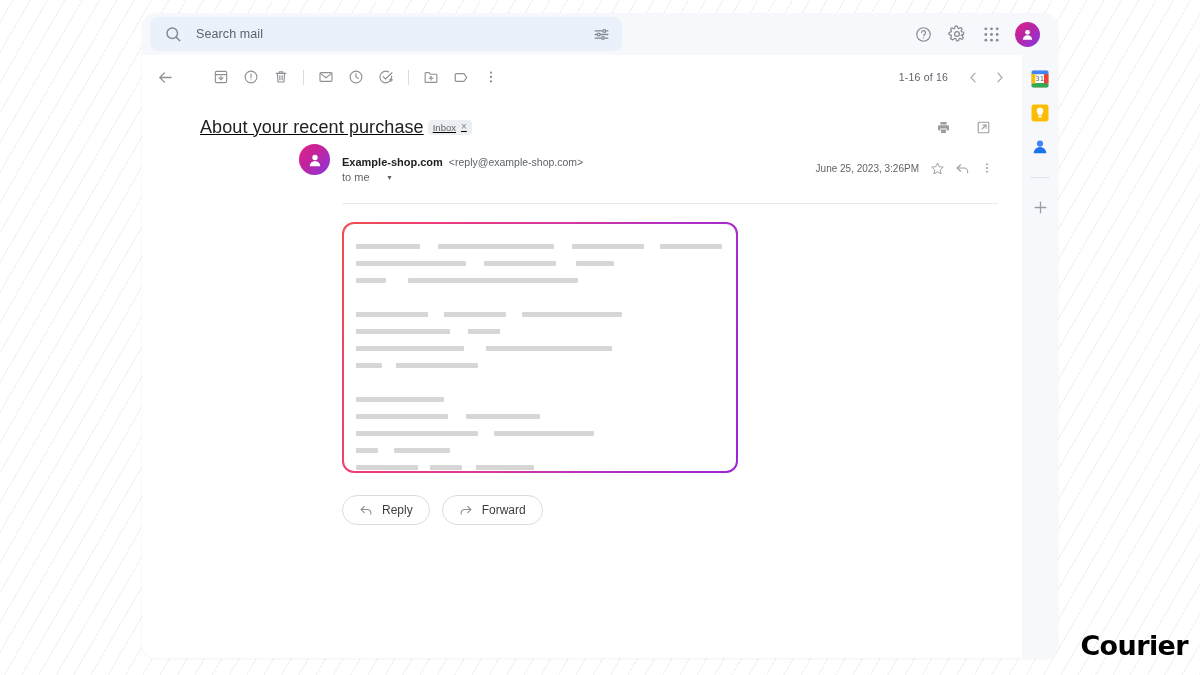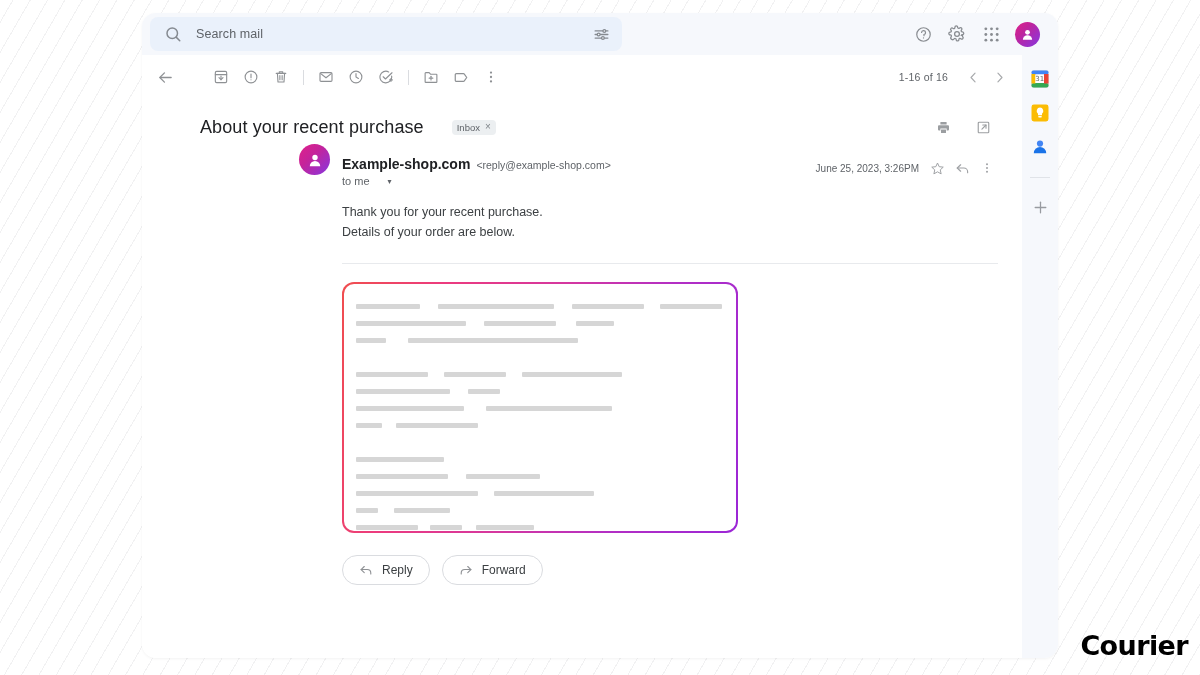--- a/index.html
+++ b/index.html
@@ -139,21 +139,22 @@
   .nav-btn svg { opacity: .55; }
 
   
   .mail-scroll { flex: 1; overflow: hidden; padding: 0 0 0 0; }
 
   
   .subject-row {
     display: flex;
     align-items: center;
     padding: 18px 24px 0 58px;
-    gap: 28px;
+    gap: 4px;
+    text-decoration: underline;
   }
   .subject-text {
     font-size: 18px;
     color: #202124;
     font-weight: 400;
     letter-spacing: .1px;
   }
   .label-chip {
     display: inline-flex;
     align-items: center;
@@ -188,21 +189,21 @@
     left: 0;
   }
   .msg-header-inner {
     padding-left: 58px;
     display: flex;
     width: 100%;
     align-items: flex-start;
   }
   .sender-block { display: flex; flex-direction: column; gap: 3px; }
   .sender-line { display: flex; align-items: baseline; gap: 6px; }
-  .sender-name { font-size: 14px; font-weight: bold; color: #202124; }
+  .sender-name { font-size: 11px; font-weight: bold; color: #202124; }
   .sender-email { font-size: 10.5px; color: #5f6368; }
   .to-line {
     display: flex; align-items: center; gap: 18px;
     font-size: 11px; color: #5f6368; cursor: pointer;
   }
   .msg-header-spacer { flex: 1; }
   .msg-meta { display: flex; align-items: center; gap: 3px; padding-top: 1px; }
   .msg-date { font-size: 10px; color: #5f6368; white-space: nowrap; margin-right: 4px; }
   .meta-btn {
     width: 22px; height: 22px; border-radius: 50%;
@@ -515,24 +516,20 @@
                 <svg width="14" height="14" viewBox="0 0 24 24" fill="#5f6368">
                   <circle cx="12" cy="5.4" r="1.7"></circle>
                     <circle cx="12" cy="12" r="1.7"></circle>
                     <circle cx="12" cy="18.6" r="1.7"></circle>
                 </svg>
               </span>
             </div>
           </div>
         </div>
 
-        <div class="msg-body">
-          <div class="body-line">Thank you for your recent purchase.</div>
-          <div class="body-line">Details of your order are below.</div>
-        </div>
 
         <div class="divider"></div>
 
         <div class="grad-card-wrap">
           <div class="grad-card">
             <div class="grad-card-inner" id="skeleton-host">
                 <div class="sk-row">
                   <div class="sk" style="width: 72px; background: rgb(214, 214, 214);"></div>
                   <div style="width: 18px; flex: 0 0 18px;"></div>
                   <div class="sk" style="width: 130px; background: rgb(214, 214, 214);"></div>

